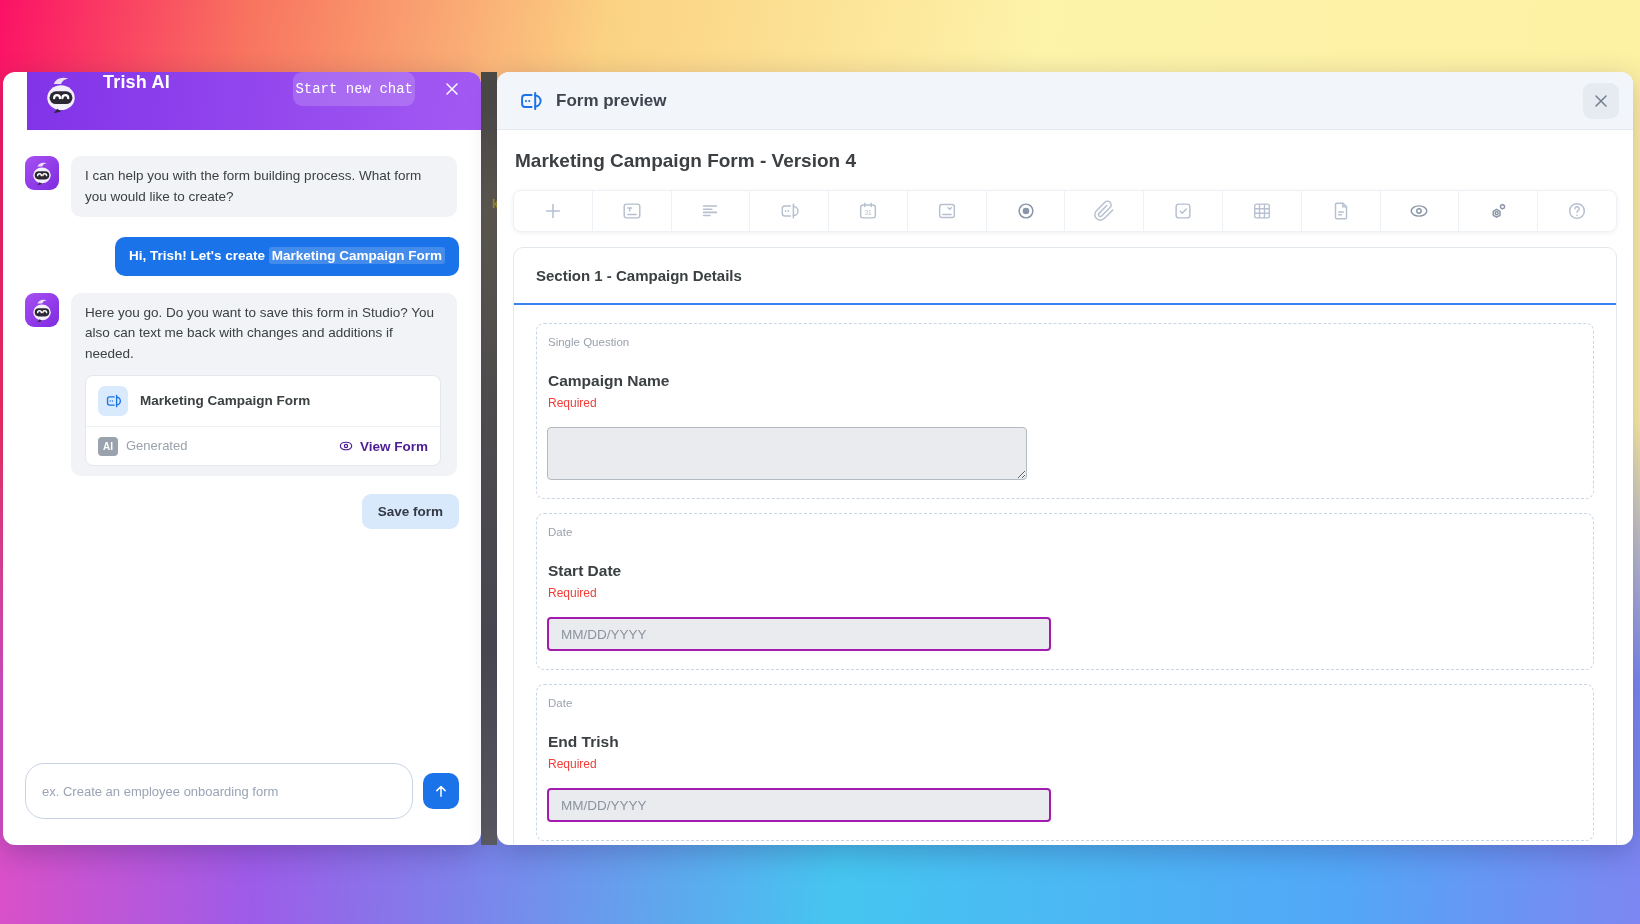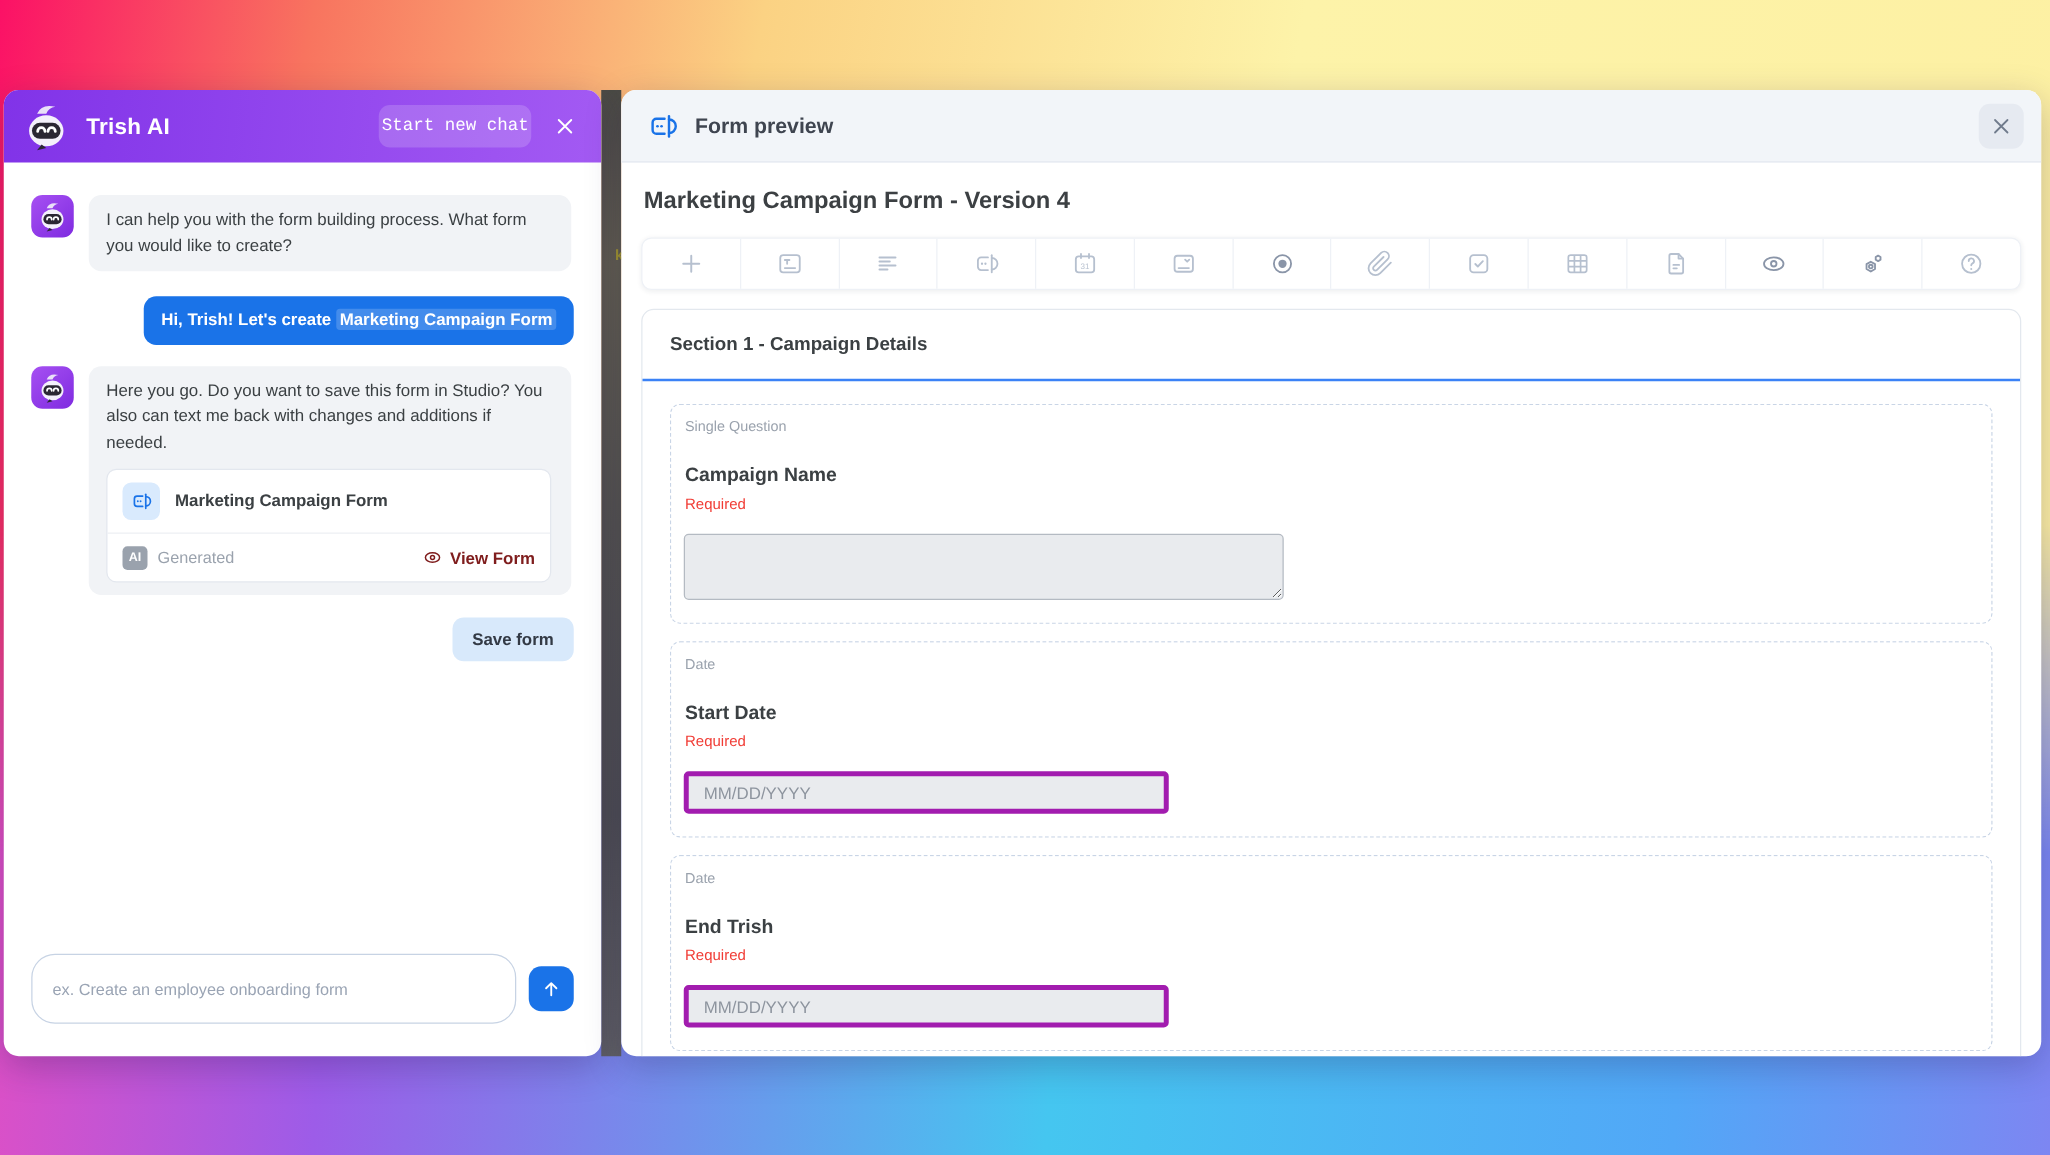--- a/index.html
+++ b/index.html
@@ -15,21 +15,21 @@
     mask-image: linear-gradient(to bottom, transparent 0%, #000 52%); }
   .backdrop-strip { position:absolute; left:481px; top:72px; width:16px; height:773px;
     background: linear-gradient(180deg,#4c4c45 0%, #63614f 18%, #55564f 45%, #4e5052 75%, #616365 100%); }
   .backdrop-strip .stray-glyph { position:absolute; left:11px; top:125px; color:#a3992c; font-size:12px; font-weight:700; }
 
   
   .chat-panel { position:absolute; left:3px; top:72px; width:478px; height:773px; background:#fff;
     border-radius:12px; overflow:hidden; display:flex; flex-direction:column;
     box-shadow:0 8px 28px rgba(40,20,80,.28); }
   .chat-header { flex:none; height:58px; background:linear-gradient(96deg,#8133e8 0%, #a35af3 100%);
-    display:flex; align-items:center; gap:10px; padding:0 12px 0 12px; }
+    display:flex; align-items:flex-start; gap:20px; padding:0 12px 0 12px;margin-left:24px; }
   .chat-title { color:#fff; font-size:18px; font-weight:700; letter-spacing:.2px; }
   .flex-spacer { flex:1; }
   .btn-new-chat { background:rgba(255,255,255,.17); color:#fff; font-family:Liberation Mono, monospace; font-size:14px;
     padding:9px 2px; border-radius:9px; border:none; cursor:pointer; }
   .btn-close-chat { width:34px; height:34px; border:none; background:transparent; color:#fff;
     display:flex; align-items:center; justify-content:center; cursor:pointer; }
 
   .chat-messages { flex:1; padding:26px 22px 0 22px; overflow:hidden; }
   .msg-row { display:flex; gap:12px; margin-bottom:13px; align-items:flex-start; }
   .msg-row.user { justify-content:flex-end; margin-top:20px; margin-bottom:17px;align-items:flex-end; }
@@ -42,21 +42,21 @@
   .bubble-user .hl { background:rgba(255,255,255,.18); border-radius:3px; padding:1px 3px; }
 
   .form-card { background:#fff; border:1px solid #e3e7ee; border-radius:8px; margin-top:11px; width:356px; }
   .form-card-top { display:flex; align-items:center; gap:12px; padding:10px 12px; }
   .form-card-icon { width:30px; height:30px; border-radius:7px; background:#d9eafd; color:#1a73e8;
     display:flex; align-items:center; justify-content:center; }
   .form-card-title { font-size:13.5px; font-weight:700; color:#3b4043; }
   .form-card-bottom { border-top:1px solid #edf0f4; display:flex; align-items:center; gap:8px; padding:9px 12px; }
   .ai-badge { background:#9aa2ad; color:#fff; font-size:10px; font-weight:700; border-radius:4px; padding:2px 5px; }
   .generated-label { color:#9aa2ad; font-size:13px; }
-  .view-form-link { margin-left:auto; color:#7f1d1d; font-size:13.5px; font-weight:600;
+  .view-form-link { margin-left:auto; color:#4c1d95; font-size:13.5px; font-weight:600;
     display:flex; gap:6px; align-items:center; cursor:pointer; background:none; border:none; font-family:inherit; }
 
   .save-chip-row { display:flex; justify-content:flex-end; margin-top:18px; }
   .save-chip { background:#d8e9fb; color:#333a45; font-weight:600; font-size:13.5px; padding:10px 16px;
     border-radius:9px; border:none; cursor:pointer; font-family:inherit; }
 
   .chat-input-bar { flex:none; display:flex; gap:10px; align-items:center; padding:14px 22px 26px 22px; }
   .chat-input { flex:1; height:56px; border:1px solid #c7d3e4; border-radius:19px; padding:0 16px;
     font-size:13px; color:#3b4043; outline:none; font-family:inherit; }
   .chat-input::placeholder { color:#9aa4b4; }
@@ -87,21 +87,21 @@
   .section-header { padding:19px 22px; font-size:15px; font-weight:600; color:#3b4043;
     border-bottom:2px solid #3b82f6; }
   .section-body { padding:18px 22px; }
 
   .q-block { border:1.5px dashed #c9d5e6; border-radius:8px; padding:12px 10px 18px 10px; margin-bottom:14px; }
   .q-type { font-size:11.5px; color:#9aa2ad; margin:0 0 24px 1px; }
   .q-title { font-size:15.5px; font-weight:700; color:#3b4043; margin:0 0 6px 1px; }
   .q-required { font-size:12px; color:#f13d36; margin:0 0 17px 1px; }
   .q-textarea { display:block; width:480px; height:53px; background:#e9ebee; border:1px solid #b4bac2;
     border-radius:4px; resize:vertical; outline:none; }
-  .q-date { display:block; width:388px; height:34px; background:#e9ebee; border:4px solid #a21caf;
+  .q-date { display:block; width:504px; height:34px; background:#e9ebee; border:2px solid #a21caf;
     border-radius:4px; padding:0 12px; font-size:13.5px; color:#3b4043; outline:none; font-family:inherit; }
   .q-date::placeholder { color:#8d949e; }
 
   svg { display:block; }
 </style>
 </head>
 <body>
 
 <div class="bg-top"></div>
 <div class="bg-bottom"></div>

